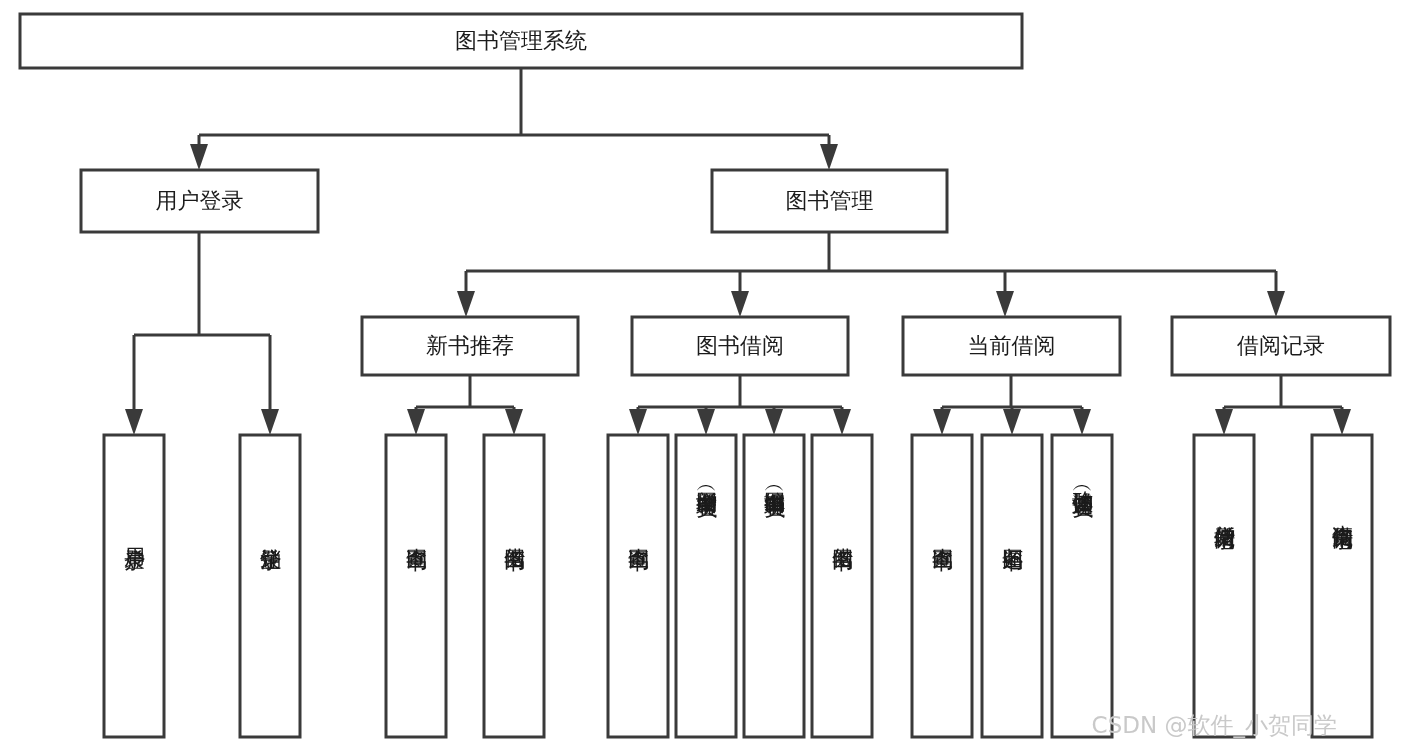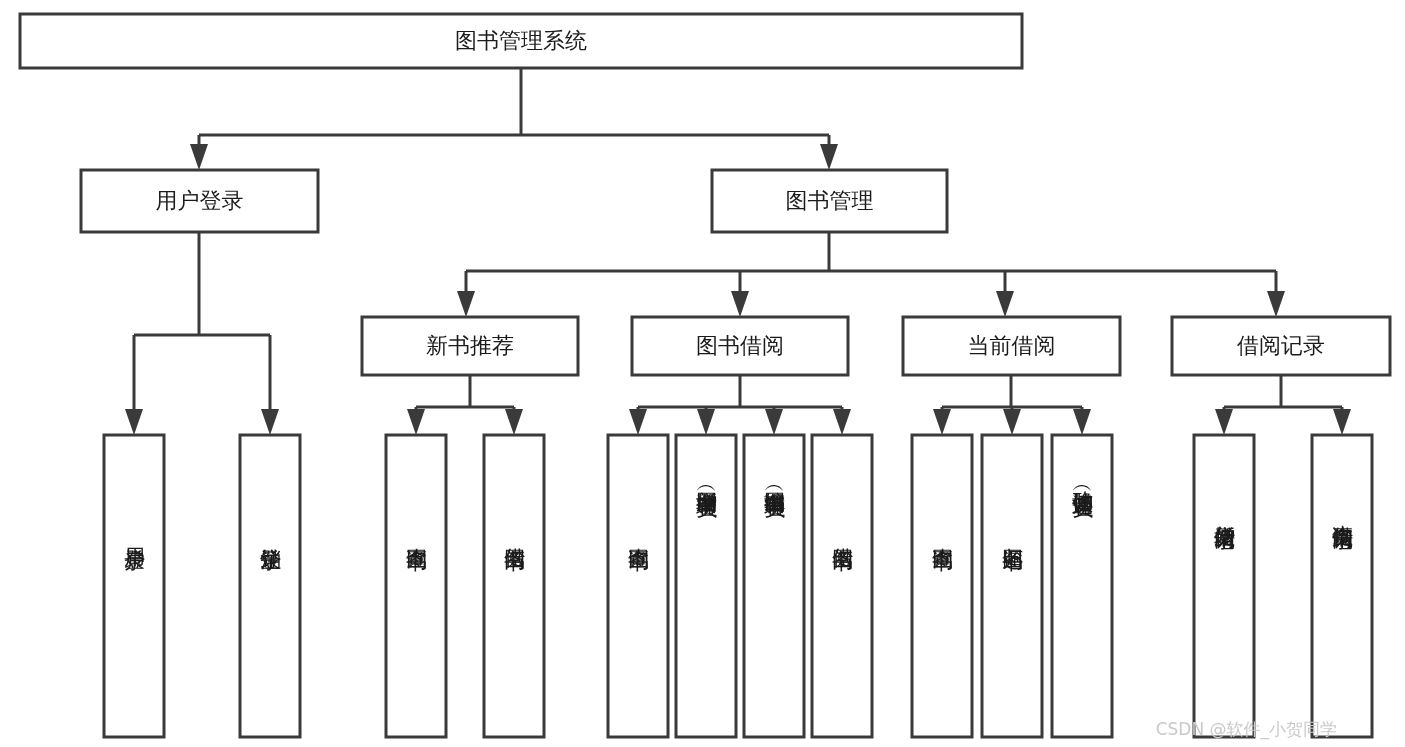--- a/index.html
+++ b/index.html
@@ -71,21 +71,21 @@
     color: #1b1b1b;
     letter-spacing: 1px;
     white-space: nowrap;
     text-align: center;
   }
   .watermark {
     position: absolute;
     right: 10px;
     bottom: 6px;
     font-family: "DejaVu Sans", "Liberation Sans", sans-serif;
-    font-size: 17px;
+    font-size: 23px;
     color: #c9c9c9;
     white-space: nowrap;
     user-select: none;
   }
 </style>
 </head>
 <body>
 
 <div id="diagram-root">
   <svg id="tree-svg" viewBox="0 0 1405 747" preserveAspectRatio="none" aria-label="图书管理系统结构图">

